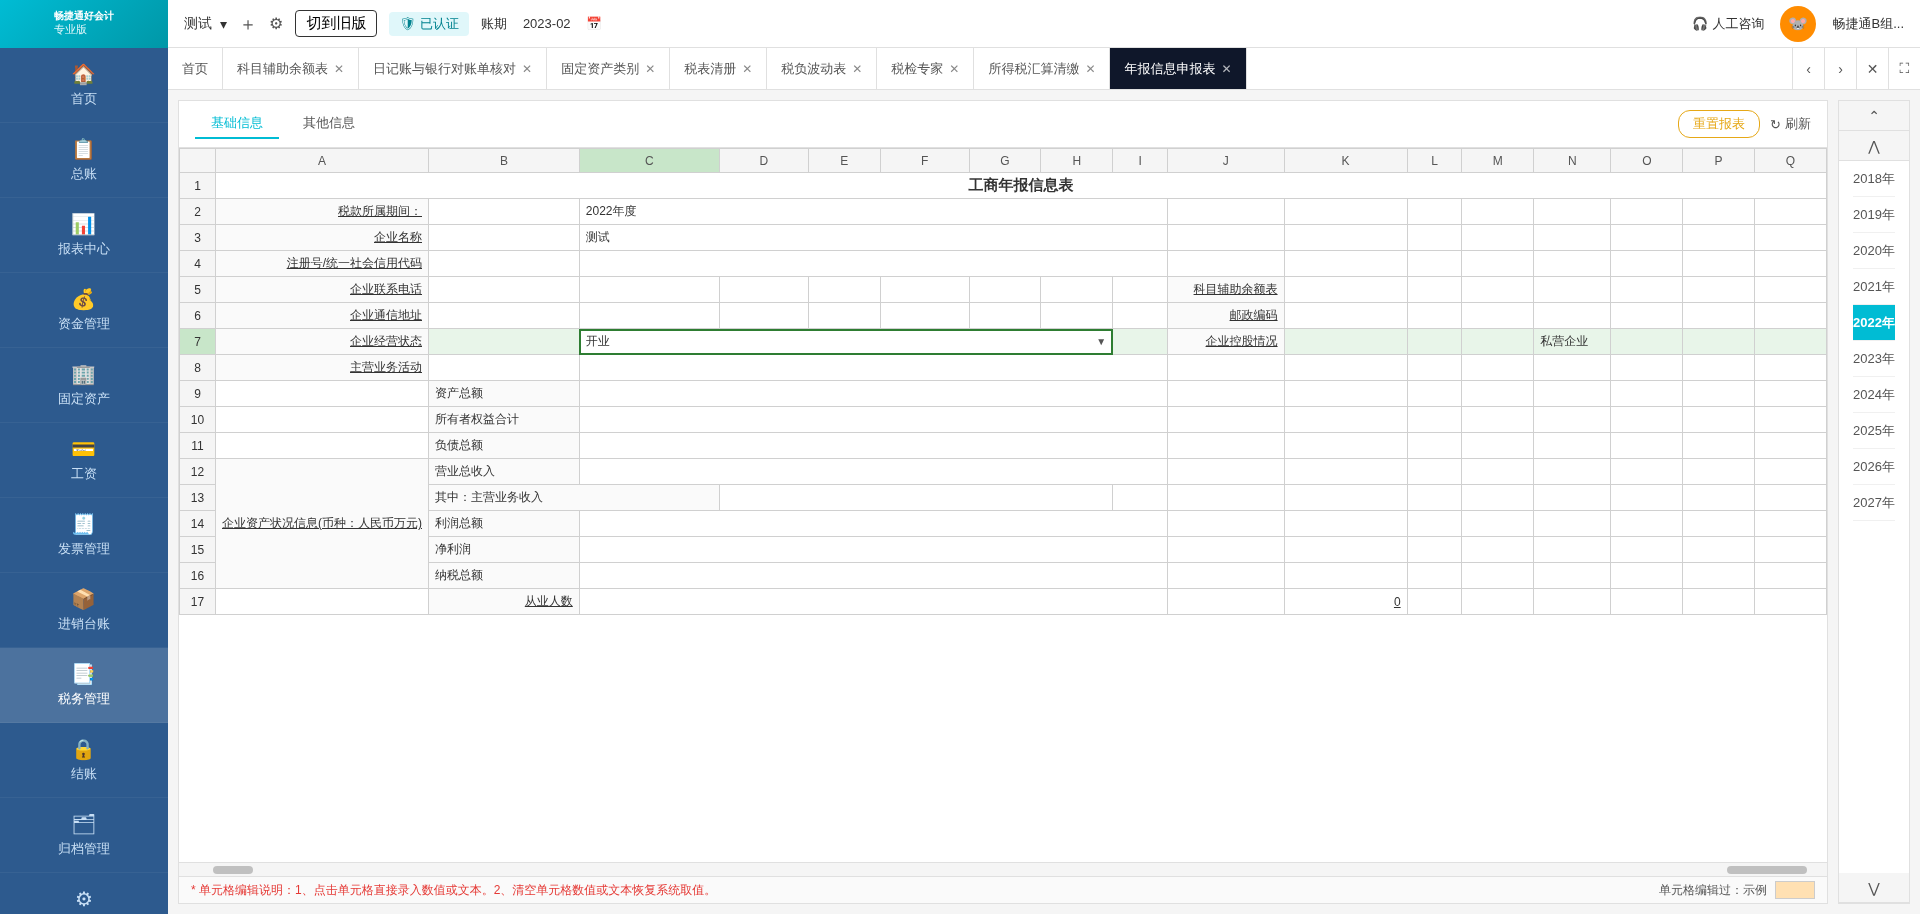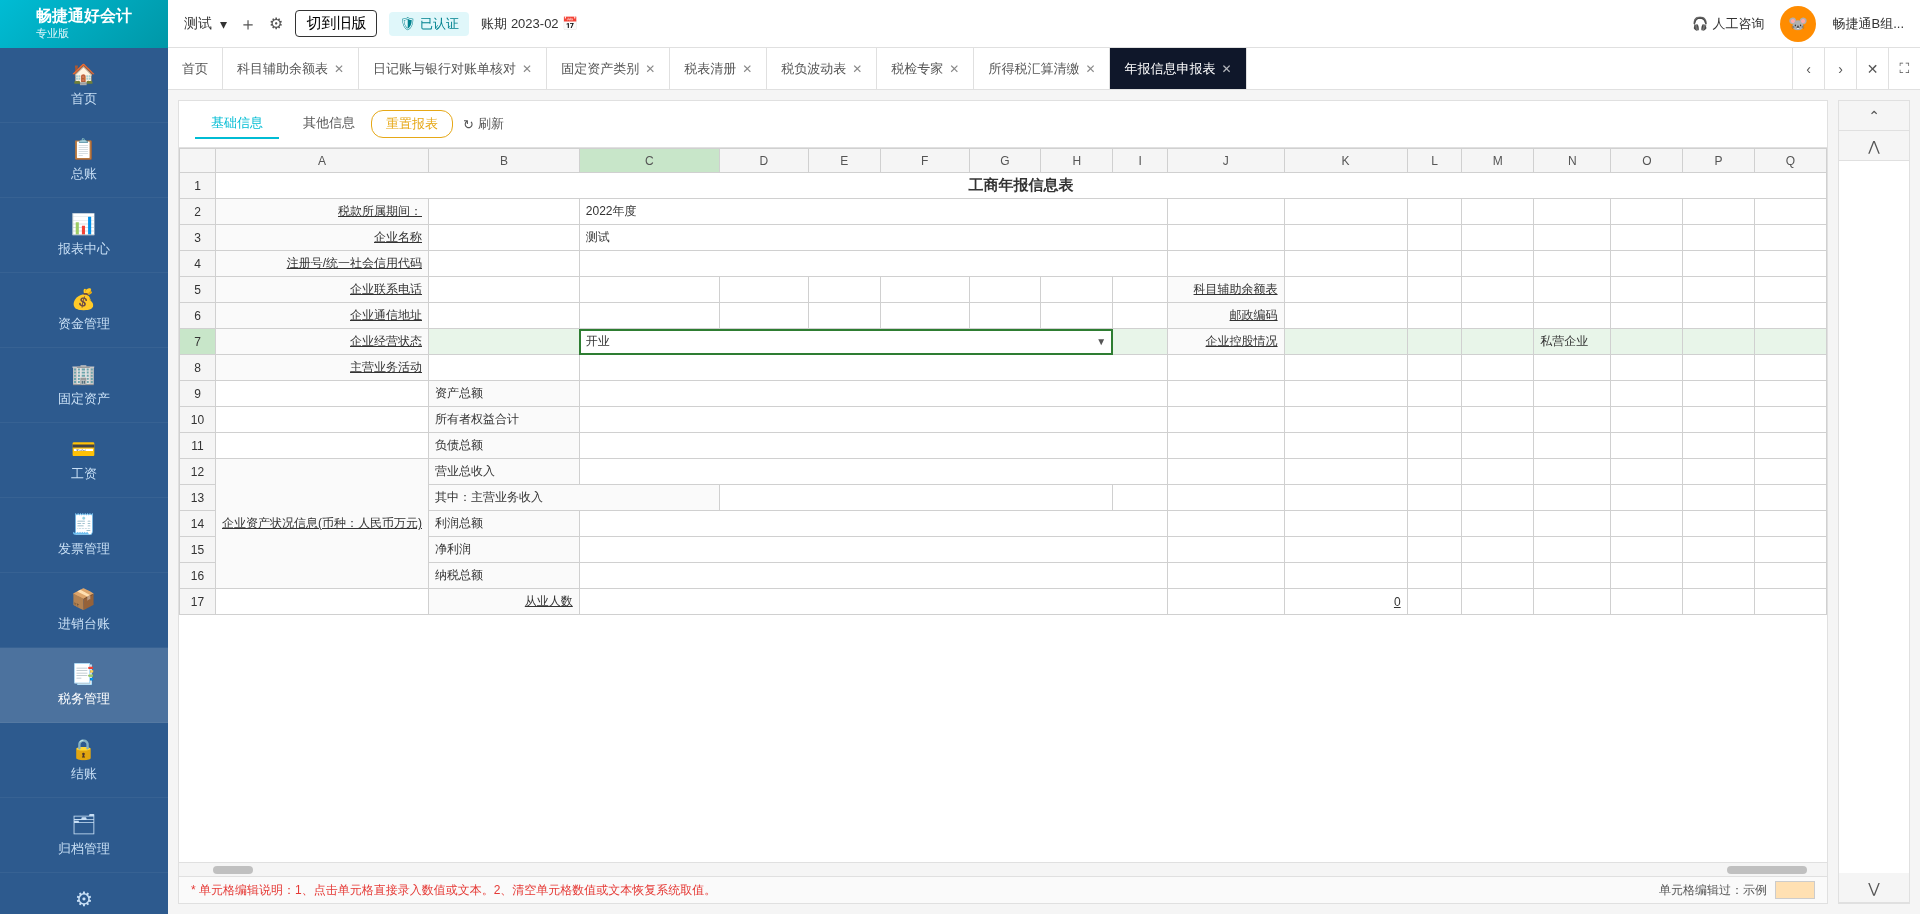--- a/index.html
+++ b/index.html
@@ -19,27 +19,27 @@
       width: 168px;
       background: linear-gradient(135deg, #00bcd4, #0097a7);
       height: 48px;
       display: flex;
       align-items: center;
       justify-content: center;
       flex-shrink: 0;
       margin-left: -16px;
       margin-right: 16px;
     }
-    .logo-text { color: #fff; font-size: 16px; font-weight: bold; text-align: center; line-height: 1.2; }
+    .logo-text { color: #fff; font-size: 10px; font-weight: bold; text-align: center; line-height: 1.2; }
     .logo-sub { color: #e0f7fa; font-size: 11px; }
     .top-bar-project { font-size: 14px; color: #333; display: flex; align-items: center; gap: 8px; }
     .top-bar-actions { display: flex; align-items: center; gap: 12px; margin-left: 12px; }
     .btn-switch { border: 1px solid #333; padding: 3px 10px; border-radius: 4px; font-size: 15px; cursor: pointer; background: #fff; }
     .badge-verified { background: #e0f7fa; color: #00838f; padding: 3px 10px; border-radius: 4px; font-size: 13px; display: flex; align-items: center; gap: 4px; }
-    .period-label { font-size: 13px; color: #333; display: flex; align-items: center; gap: 4px; }
+    .period-label { font-size: 13px; color: #333; display: flex; align-items: center; gap: 16px; }
     .top-right { margin-left: auto; display: flex; align-items: center; gap: 16px; font-size: 13px; color: #333; }
     .top-right .consult { display: flex; align-items: center; gap: 4px; cursor: pointer; }
     .user-avatar { width: 36px; height: 36px; border-radius: 50%; background: #ff8c00; display: flex; align-items: center; justify-content: center; color: #fff; font-size: 16px; }
     .user-name { font-size: 13px; color: #333; }
 
     
     .main-layout { display: flex; flex: 1; overflow: hidden; }
 
     
     .sidebar {
@@ -97,21 +97,21 @@
     .tab-item .close-btn { font-size: 12px; opacity: 0.7; }
     .tab-home { padding: 0 14px; height: 42px; display: inline-flex; align-items: center; font-size: 13px; color: #555; border-right: 1px solid #e0e0e0; }
     .tab-nav-btns { display: flex; align-items: center; margin-left: auto; height: 42px; }
     .tab-nav-btn { width: 32px; height: 42px; display: flex; align-items: center; justify-content: center; cursor: pointer; border-left: 1px solid #e0e0e0; font-size: 14px; color: #555; }
 
     
     .page-content { flex: 1; display: flex; overflow: hidden; background: #f5f5f5; padding: 10px; gap: 10px; }
 
     
     .spreadsheet-container { flex: 1; background: #fff; display: flex; flex-direction: column; border: 1px solid #e0e0e0; overflow: hidden; }
-    .sheet-toolbar { display: flex; align-items: center; padding: 8px 16px; border-bottom: 1px solid #e0e0e0; flex-shrink: 0; }
+    .sheet-toolbar { display: flex; justify-content: space-between; align-items: center; padding: 8px 16px; border-bottom: 1px solid #e0e0e0; flex-shrink: 0; }
     .sheet-tabs { display: flex; gap: 8px; }
     .sheet-tab { padding: 5px 16px; font-size: 13px; cursor: pointer; border-bottom: 2px solid transparent; color: #555; }
     .sheet-tab.active { color: #00bcd4; border-bottom: 2px solid #00bcd4; }
     .sheet-actions { display: flex; gap: 10px; align-items: center; }
     .btn-reset { border: 1px solid #e6a817; color: #e6a817; padding: 4px 14px; border-radius: 12px; font-size: 13px; cursor: pointer; background: #fff; }
     .btn-refresh { color: #555; font-size: 13px; cursor: pointer; display: flex; align-items: center; gap: 4px; }
 
     
     .grid-wrap { flex: 1; overflow: auto; position: relative; }
     .grid-wrap::-webkit-scrollbar { width: 12px; height: 12px; }
@@ -620,20 +620,32 @@
             <span class="example-cell"></span>
           </div>
         </div>
       </div>
 
       <div class="year-panel">
         <div class="year-panel-nav">
           <div class="year-nav-btn">⌃</div>
           <div class="year-nav-btn">⋀</div>
         </div>
+        <div id="year-items">
+            <div class="year-item">2018年</div>
+            <div class="year-item">2019年</div>
+            <div class="year-item">2020年</div>
+            <div class="year-item">2021年</div>
+            <div class="year-item active">2022年</div>
+            <div class="year-item">2023年</div>
+            <div class="year-item">2024年</div>
+            <div class="year-item">2025年</div>
+            <div class="year-item">2026年</div>
+            <div class="year-item">2027年</div>
+          </div>
         <div class="year-nav-bottom">
           <div class="year-nav-btn">⋁</div>
         </div>
       </div>
 
     </div>
   </div>
 </div>
 
 </body></html>

